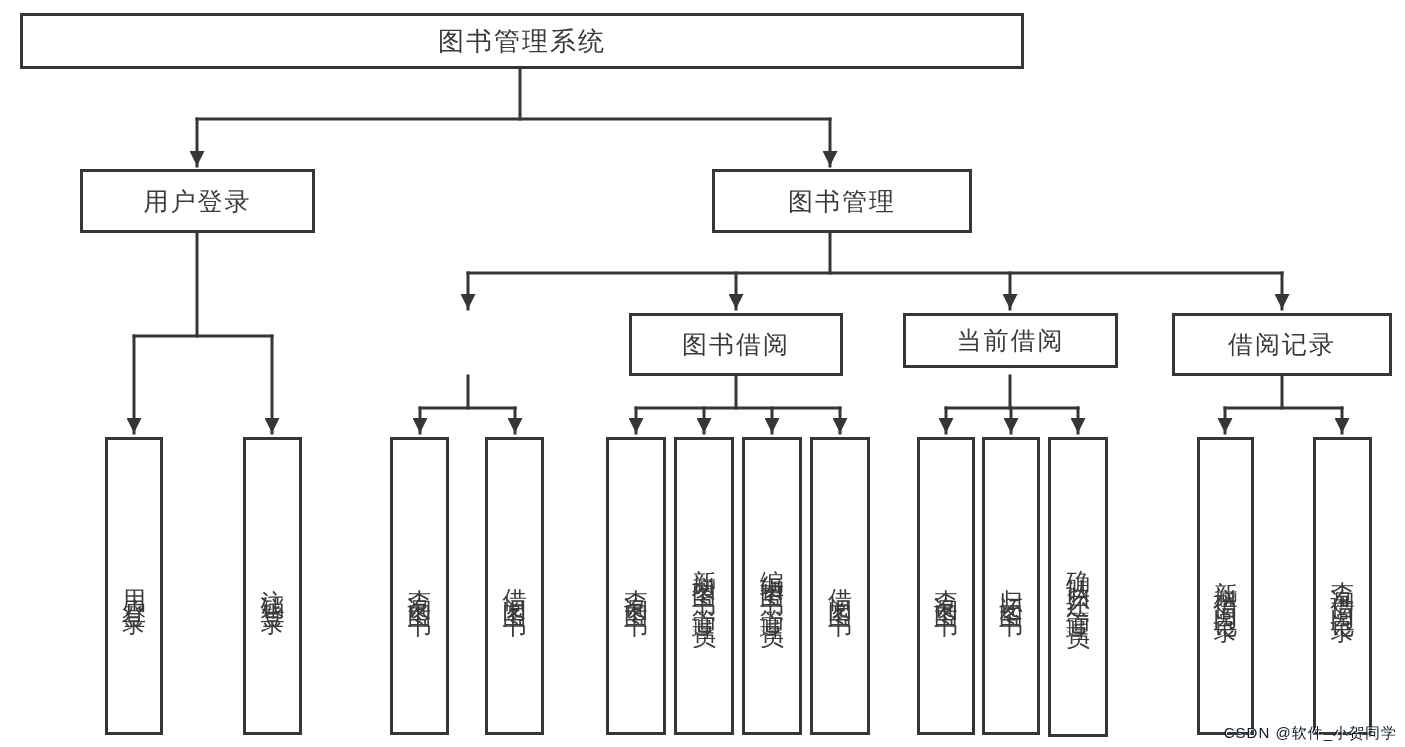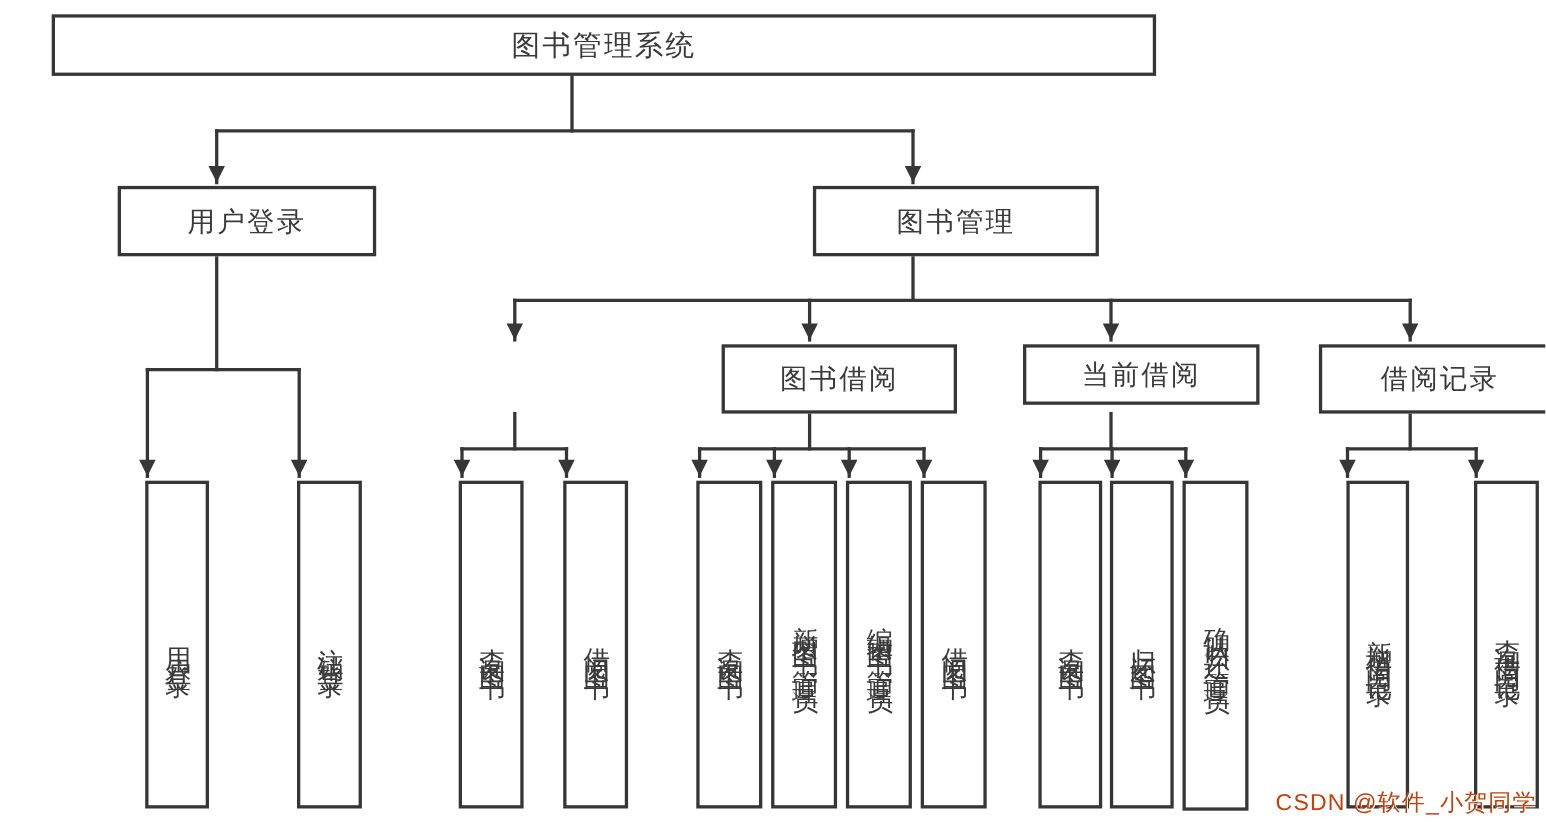--- a/index.html
+++ b/index.html
@@ -25,21 +25,20 @@
     position: absolute;
     box-sizing: border-box;
     background: #ffffff;
     border: 3px solid #363636;
     color: #3a3a3a;
     display: flex;
     align-items: center;
     justify-content: center;
     z-index: 2;
     white-space: nowrap;
-    margin-left: 27px;
   }
   .lvl-h {
     font-size: 25px;
     letter-spacing: 2px;
   }
   .root-node {
     font-size: 26px;
     letter-spacing: 2px;
   }
   .lvl-v {
@@ -47,22 +46,22 @@
     text-orientation: mixed;
     font-size: 24px;
     letter-spacing: 8px;
     white-space: normal;
     line-height: 1;
   }
   .watermark {
     position: absolute;
     right: 8px;
     bottom: 4px;
-    font-size: 21px;
-    color: #c2410c;
+    font-size: 15px;
+    color: #0f172a;
     text-shadow: 1px 1px 0 #ffffff;
     letter-spacing: 1px;
     z-index: 3;
   }
 </style>
 </head>
 <body>
 
 <div id="stage">
 

